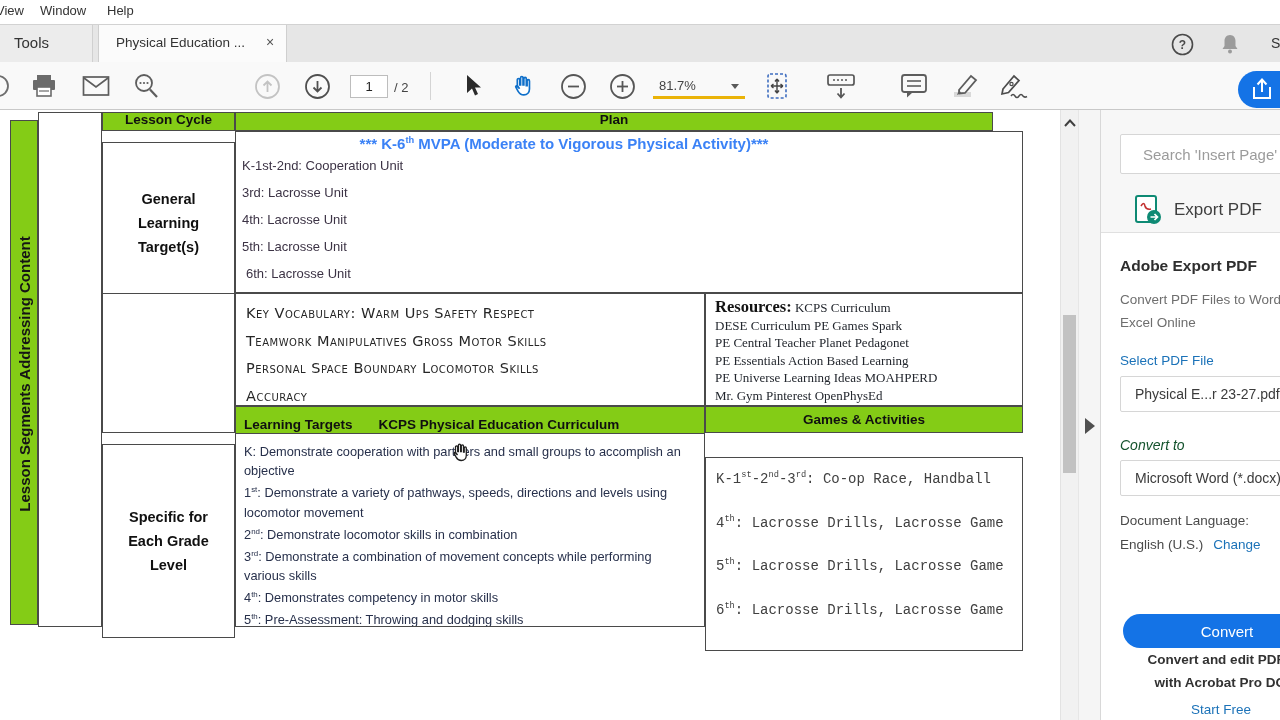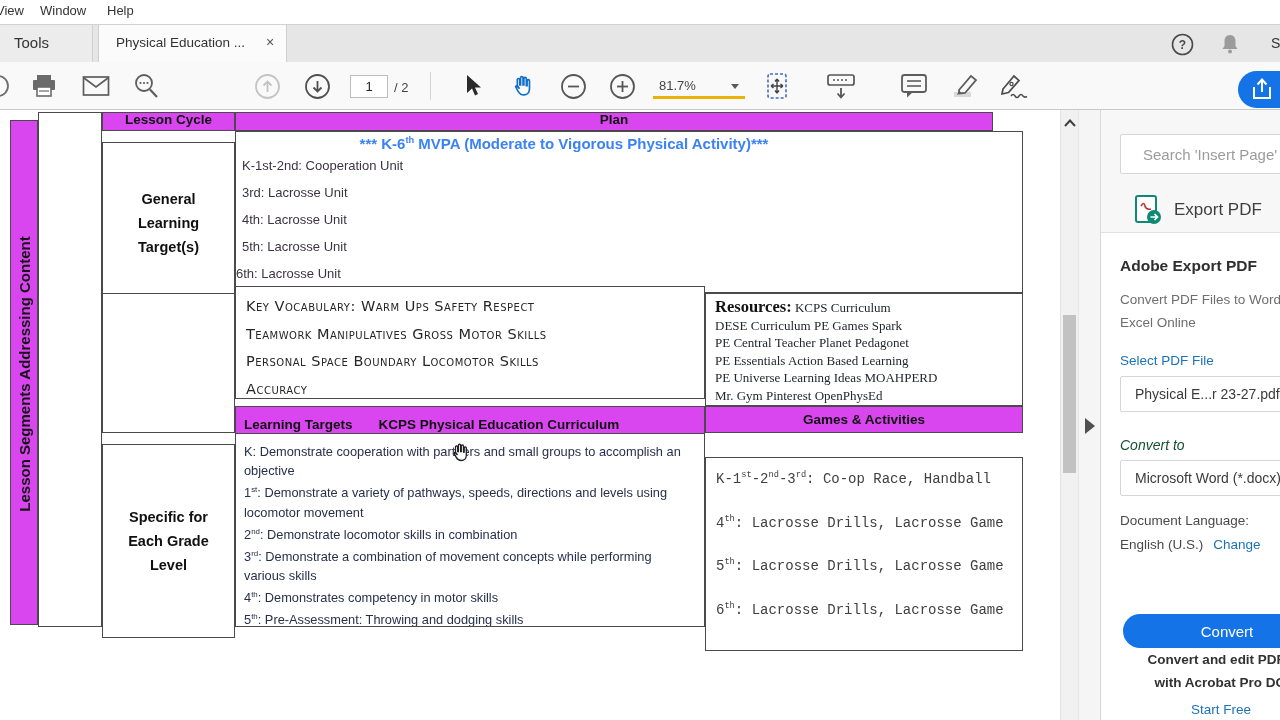--- a/index.html
+++ b/index.html
@@ -31,21 +31,21 @@
   #zoom-box .zv { position:absolute; left:6px; top:3px; font-size:13px; color:#444; }
   .caret { width:0; height:0; border-left:4px solid transparent; border-right:4px solid transparent; border-top:5px solid #5a5a5a; }
   #share-pill { position:absolute; left:1238px; top:71px; width:60px; height:37px; background:#1473e6; border-radius:19px; }
 
   
   #signin-part { position:absolute; left:1271px; top:35px; font-size:14px; color:#333; }
 
   
   #doc-page { left:0; top:110px; width:1060px; height:610px; background:#ffffff; overflow:hidden; }
   .cell { position:absolute; border:1px solid #4a4a4a; background:#fff; overflow:hidden; }
-  .cell.gray { background:#d946ef; }
+  .cell.gray { background:#84cc16; }
   .hdr-txt { font-weight:bold; font-size:13.5px; color:#101010; margin-top:-1px; }
   #v-label-cell { left:10px; top:10px; width:28px; height:505px; }
   #v-label-cell .vtxt { position:absolute; left:-239px; top:239px; width:506px; height:28px; transform:rotate(-90deg); text-align:center; font-weight:bold; font-size:15px; color:#151515; line-height:27px; white-space:nowrap; }
   #cell-gen-label, #cell-spec-label { display:flex; align-items:center; justify-content:center; text-align:center; font-weight:bold; font-size:14.5px; line-height:24px; color:#101010;margin-top:11px; }
   #gen-title { text-align:center; padding-right:130px; font-weight:bold; font-size:15px; color:#3b82f6; margin-top:3px; }
   .gen-line { font-size:13px; color:#3c3345; padding-left:6px; line-height:27px; }
   .gen-line:first-of-type { margin-top:5px; }
   #cell-vocab { font-family:"DejaVu Sans",sans-serif; font-variant:small-caps; font-size:14.5px; line-height:27.5px; color:#262626; padding:6px 10px; letter-spacing:0.5px; }
   #cell-res { font-family:"Liberation Serif",serif; color:#23272e; padding:4px 9px; font-size:13px; line-height:17.5px; }
   #cell-res .res-bold { font-weight:bold; font-size:16.5px; color:#121212; }
@@ -261,25 +261,25 @@
       <span style="width:110px;">General Learning Target(s)</span>
     </div>
     <div class="cell" style="left:235px; top:21px; width:788px; height:162px;">
       <div id="gen-title">
         <span>***  K-6</span><sup>th</sup><span>  MVPA  (Moderate to Vigorous Physical Activity)***</span>
       </div>
       <div class="gen-line">K-1st-2nd: Cooperation Unit</div>
       <div class="gen-line">3rd: Lacrosse Unit</div>
       <div class="gen-line">4th: Lacrosse Unit</div>
       <div class="gen-line">5th: Lacrosse Unit</div>
-      <div class="gen-line" style="padding-left:0;">6th: Lacrosse Unit</div>
+      <div class="gen-line" style="padding-left:10px;">6th: Lacrosse Unit</div>
     </div>
 
     <div class="cell" style="left:102px; top:183px; width:133px; height:140px;"></div>
-    <div class="cell" id="cell-vocab" style="left:235px; top:176px; width:470px; height:113px;">
+    <div class="cell" id="cell-vocab" style="left:235px; top:183px; width:470px; height:113px;">
       <div>Key Vocabulary:   Warm Ups     Safety     Respect</div>
       <div>Teamwork     Manipulatives     Gross Motor Skills</div>
       <div>Personal Space     Boundary     Locomotor Skills</div>
       <div>Accuracy</div>
     </div>
     <div class="cell" id="cell-res" style="left:705px; top:183px; width:318px; height:113px;">
       <div><span class="res-bold">Resources:</span><span>  KCPS Curriculum</span></div>
       <div>DESE Curriculum   PE Games   Spark</div>
       <div>PE Central   Teacher Planet   Pedagonet</div>
       <div>PE Essentials   Action Based Learning</div>

